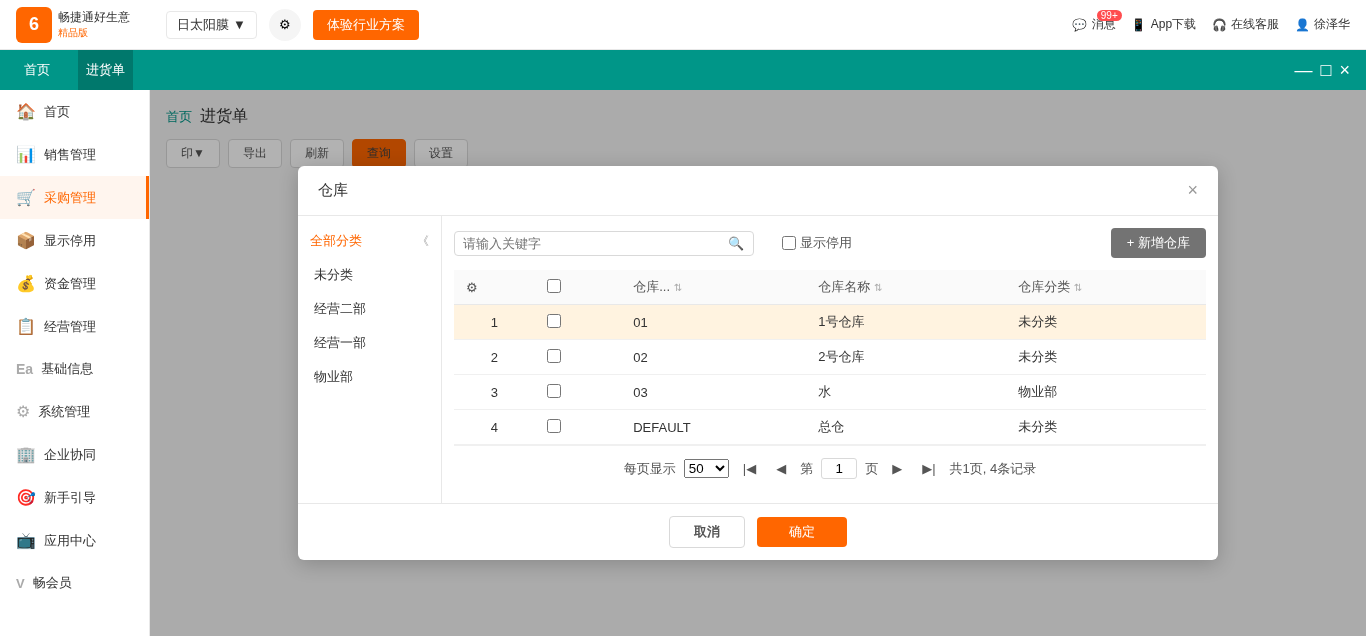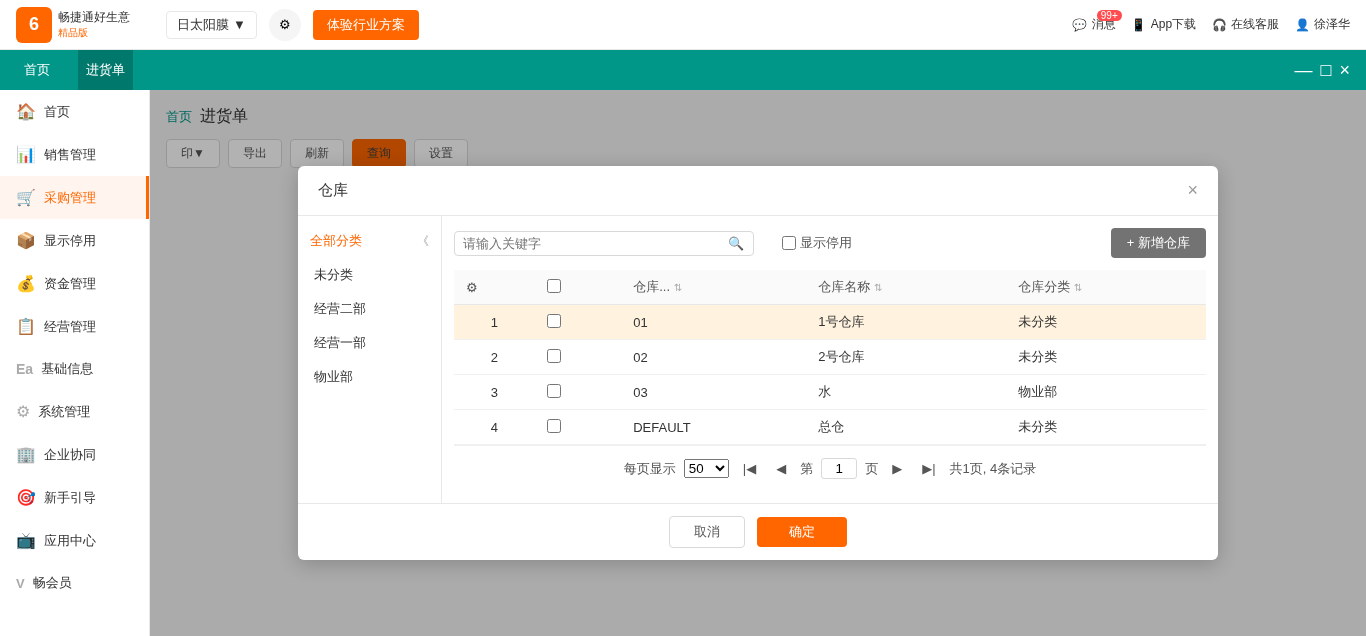--- a/index.html
+++ b/index.html
@@ -185,21 +185,21 @@
     .page-input { width: 36px; border: 1px solid #d9d9d9; border-radius: 3px; text-align: center; padding: 2px; }
 
     
     .modal-footer {
       display: flex; align-items: center; justify-content: center;
       padding: 12px 20px; border-top: 1px solid #e8e8e8;
       gap: 12px;
     }
     .cancel-btn {
       padding: 6px 24px; border: 1px solid #d9d9d9; border-radius: 4px;
-      background: #fff; cursor: pointer; font-size: 13px; color: #555;
+      background: #fff; cursor: pointer; font-size: 13px; color: #555; font-weight: bold;
     }
     .confirm-btn {
       padding: 6px 32px; border: none; border-radius: 4px;
       background: #ff6600; color: #fff; cursor: pointer; font-size: 13px;
     }
 
     
     .bg-content { padding: 16px; }
     .page-title-row { display: flex; align-items: center; margin-bottom: 12px; }
     .action-bar { display: flex; gap: 8px; margin-bottom: 12px; }

